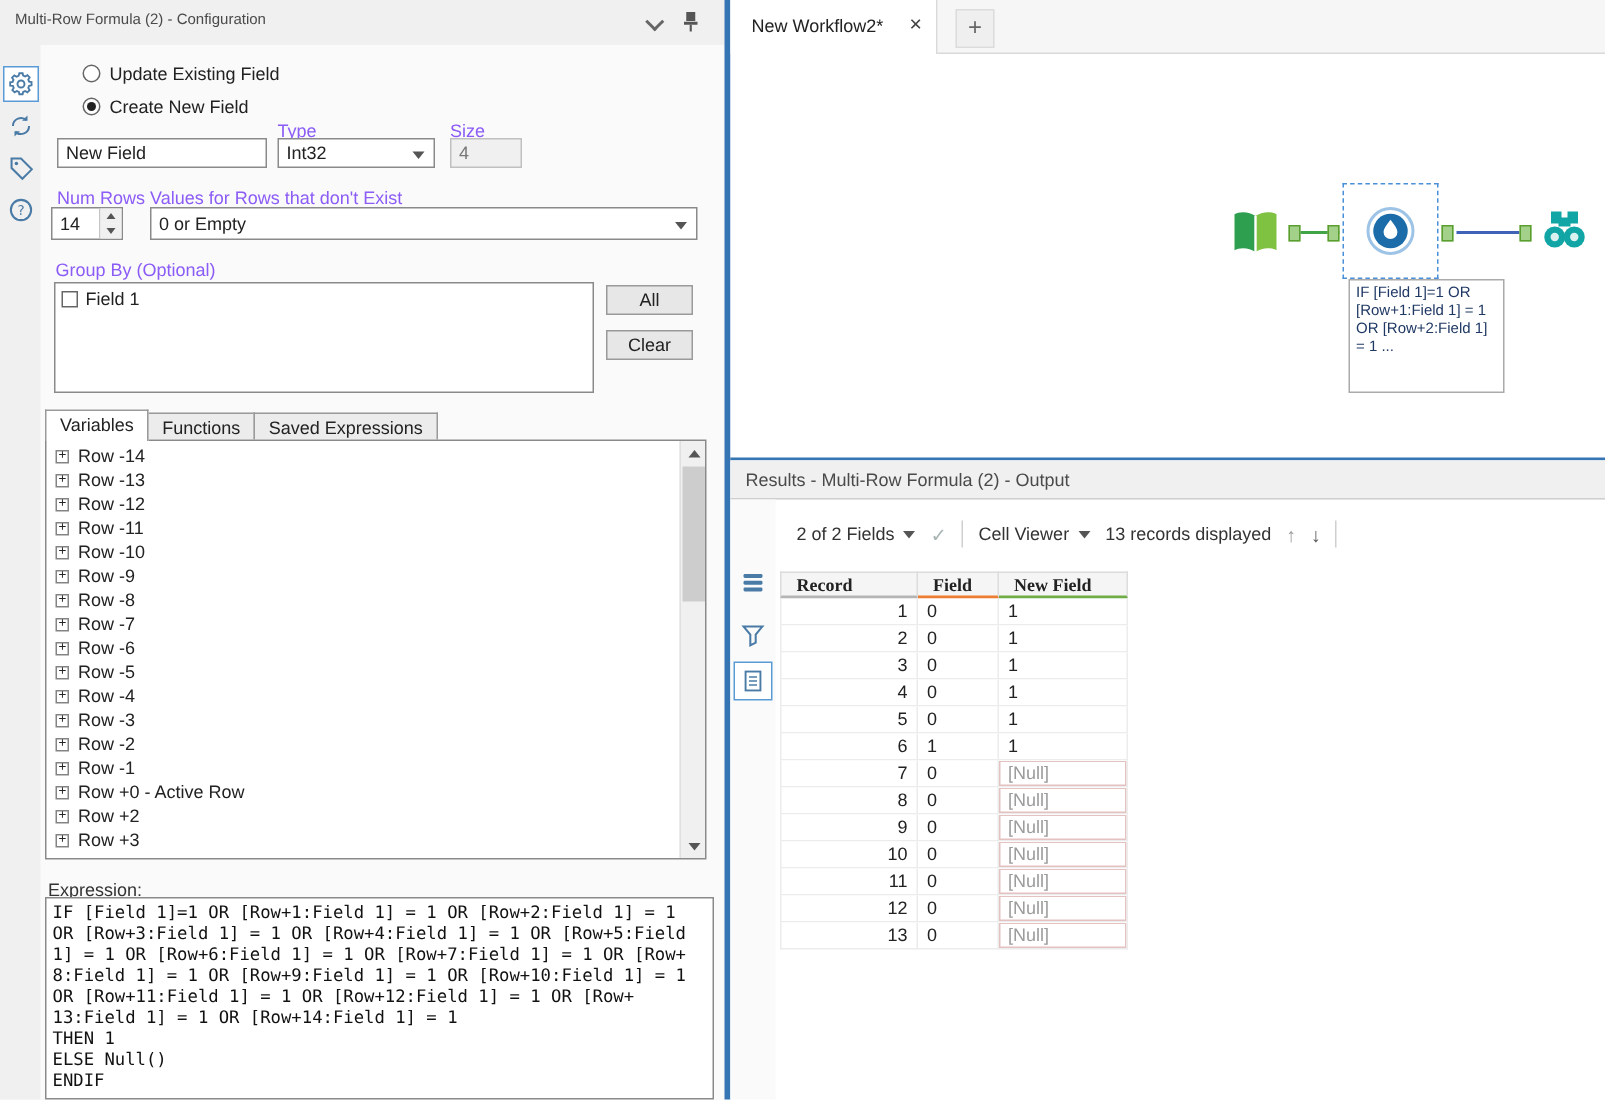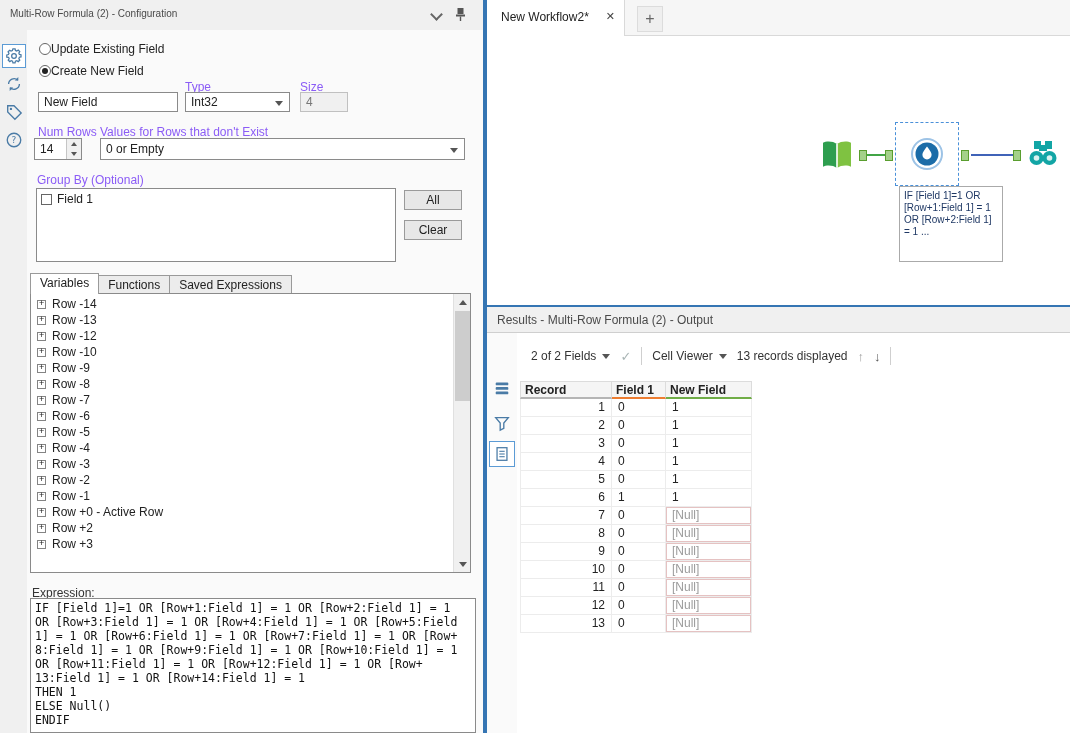--- a/index.html
+++ b/index.html
@@ -14,21 +14,21 @@
   #cfg-chevron { right:42px; }
   #cfg-pin { position:absolute; right:16px; top:7px; }
 
   #icon-strip { position:absolute; left:0; top:30px; width:27px; height:703px; background:#f0f0f0; }
   .strip-icon { width:24px; height:24px; margin:2px auto 4px auto; display:flex; align-items:center; justify-content:center; }
   .strip-icon.selected { background:#fff; border:1px solid #5b9bd5; }
   #icon-strip .strip-icon:first-child { margin-top:14px; }
 
   #config-area { position:absolute; left:27px; top:30px; width:456px; height:703px; background:#fafafa; }
 
-  .radio-row { position:absolute; left:12px; display:flex; align-items:center; gap:0;justify-content:center; }
+  .radio-row { position:absolute; left:28px; display:flex; align-items:center; gap:6px;justify-content:center; }
   .radio { width:12px; height:12px; border:1px solid #666; border-radius:50%; background:#fff; position:relative; flex:0 0 auto; }
   .radio.checked::after { content:""; position:absolute; left:2px; top:2px; width:6px; height:6px; border-radius:50%; background:#222; }
 
   .fld-label { position:absolute; color:#8b5cf6; }
   .text-input { position:absolute; height:20px; background:#fff; border:1px solid #8a8a8a; padding:0 5px; line-height:18px; }
   .text-input.disabled { background:#f0f0f0; border-color:#c0c0c0; color:#777; }
   .combo { position:absolute; height:20px; background:#fff; border:1px solid #8a8a8a; padding:0 20px 0 5px; line-height:18px; }
   .combo .caret-dn { position:absolute; right:6px; top:8px; }
   .caret-dn { width:0; height:0; border-left:4px solid transparent; border-right:4px solid transparent; border-top:5px solid #555; display:inline-block; }
 
@@ -92,21 +92,21 @@
 
   #res-toolbar { position:absolute; left:30px; top:26px; width:553px; height:46px; display:flex; align-items:center; padding-left:14px; gap:10px; color:#333; }
   .tb-sep { width:1px; height:18px; background:#cfcfcf; }
   .tb-item { display:flex; align-items:center; gap:6px; }
   #tb-check { color:#a8b4b4; font-size:13px; }
   .tb-arrow { font-size:13px; }
   #tb-up { color:#9c9c9c; } #tb-dn { color:#555; }
 
   #res-table { position:absolute; left:33px; top:74px; }
   .t-head { display:flex; font-weight:bold; }
-  .h-cell { height:18px; line-height:17px; padding:0 4px; background:#f5f5f5; border-right:1px solid #dcdcdc; border-top:1px solid #dcdcdc; }
+  .h-cell { height:18px; line-height:17px; padding:0 10px; background:#f5f5f5; border-right:1px solid #dcdcdc; border-top:1px solid #dcdcdc;font-family:Liberation Serif, serif; }
   .h-rec { width:92px; border-left:1px solid #dcdcdc; border-bottom:2px solid #b5b5b5; }
   .h-f1 { width:54px; border-bottom:2px solid #ed7d31; }
   .h-nf { width:86px; border-bottom:2px solid #70ad47; }
   .t-row { display:flex; }
   .cell { height:18px; line-height:17px; padding:0 6px; border-right:1px solid #ececec; border-bottom:1px solid #ececec; background:#fff; }
   .cell.rec { width:92px; text-align:right; border-left:1px solid #ececec; color:#222; }
   .cell.f1 { width:54px; }
   .cell.nf { width:86px; }
   .null-cell { color:#9b9b9b; box-shadow:inset 0 0 0 1px #e5c2c2; }
 </style>
@@ -215,20 +215,24 @@
           <span class="expand-box"></span>
           <span>Row -14</span>
         </div>
           <div class="tree-item">
           <span class="expand-box"></span>
           <span>Row -13</span>
         </div>
           <div class="tree-item">
           <span class="expand-box"></span>
           <span>Row -12</span>
+        </div>
+          <div class="tree-item">
+          <span class="expand-box"></span>
+          <span>Row -11</span>
         </div>
           <div class="tree-item">
           <span class="expand-box"></span>
           <span>Row -10</span>
         </div>
           <div class="tree-item">
           <span class="expand-box"></span>
           <span>Row -9</span>
         </div>
           <div class="tree-item">

